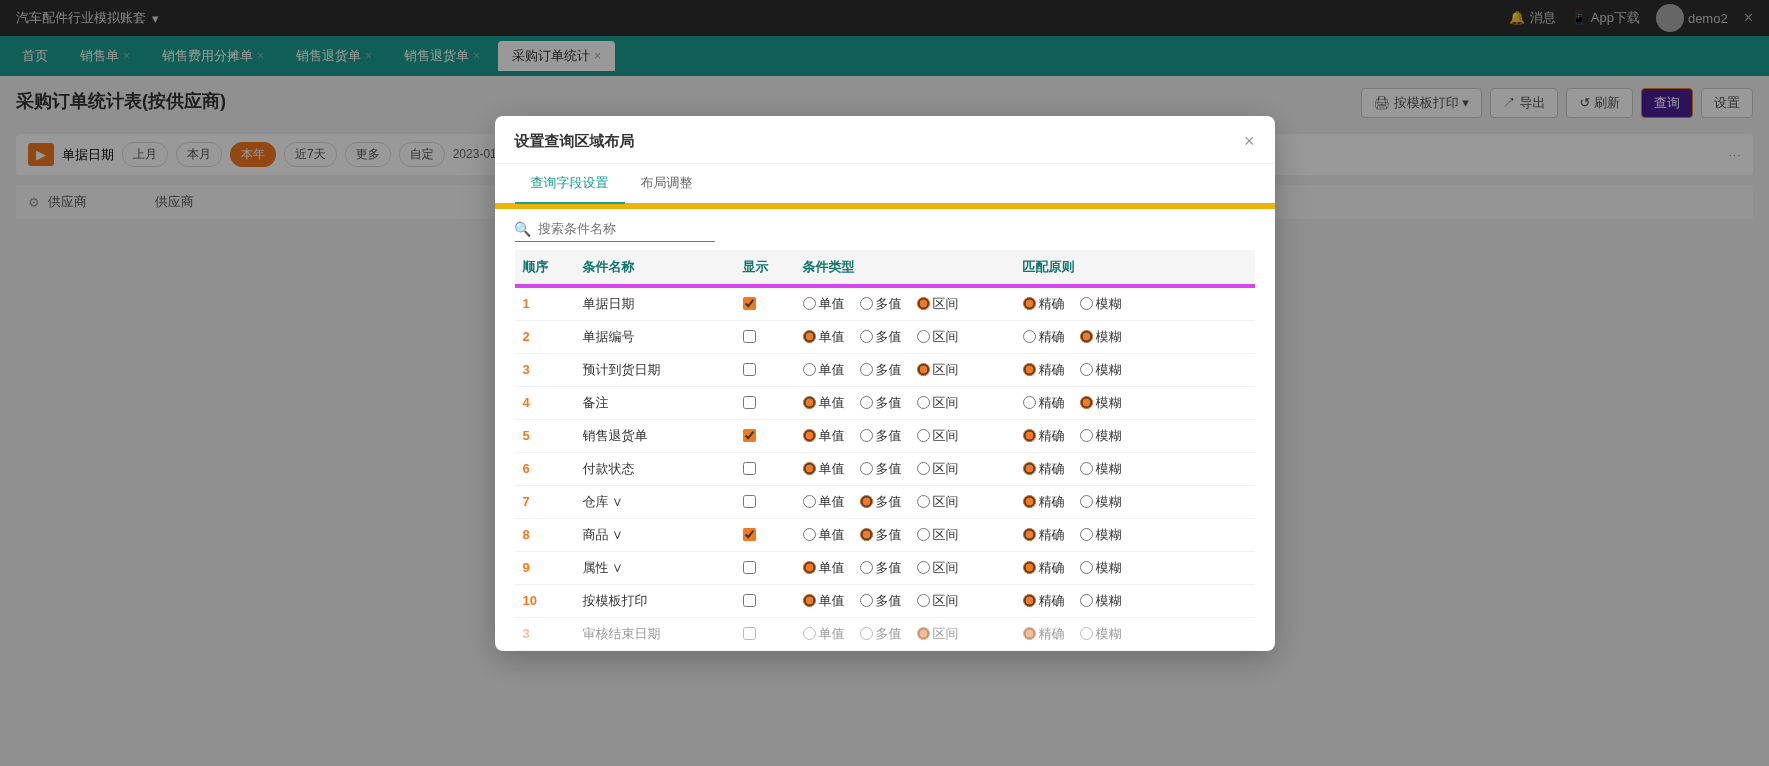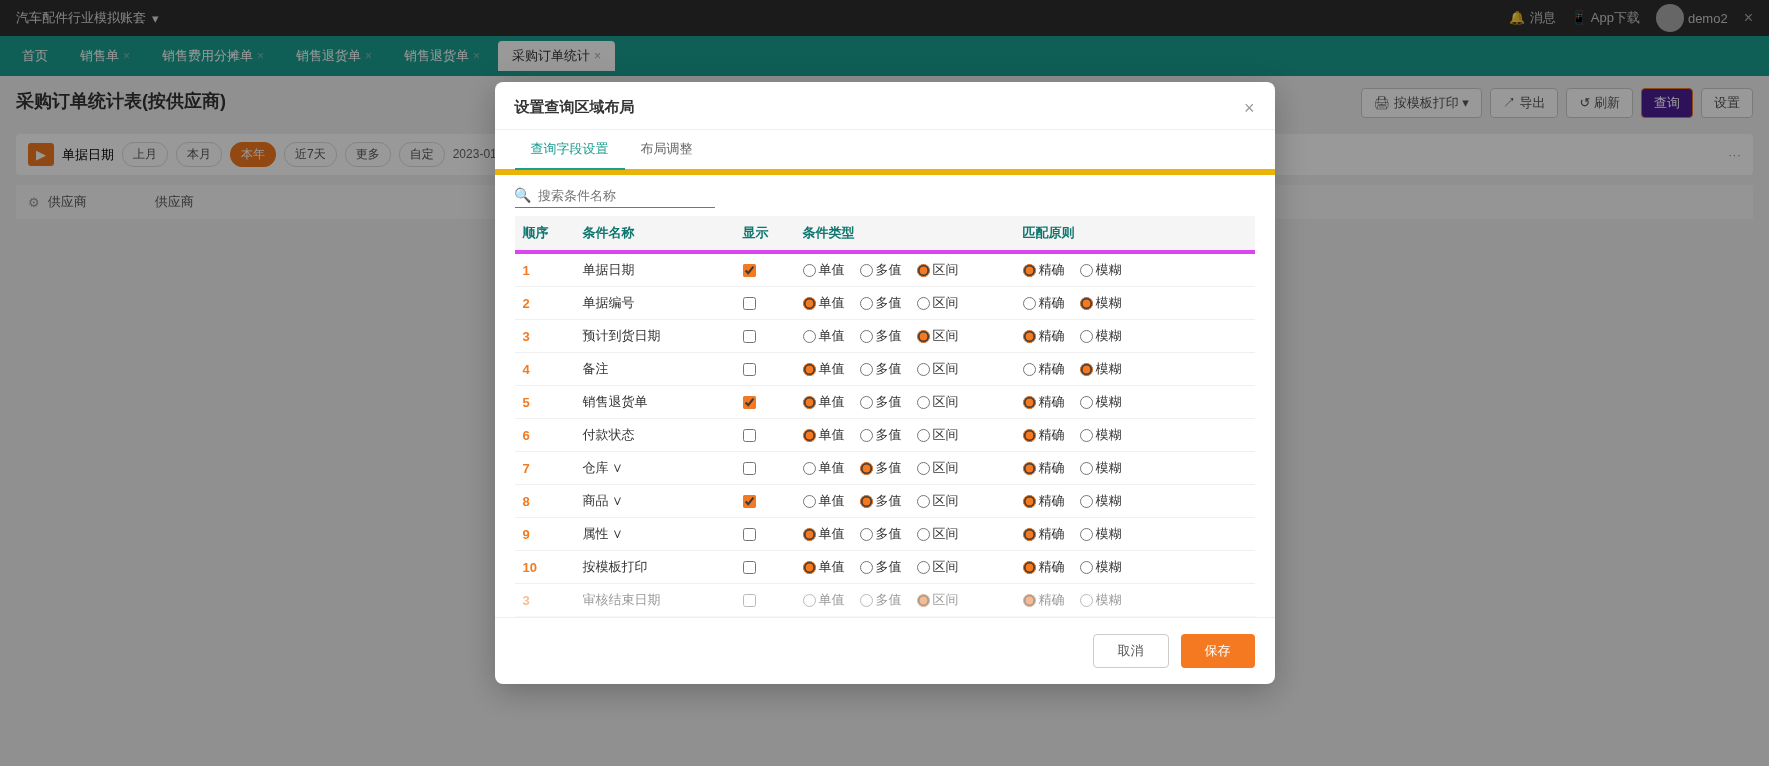--- a/index.html
+++ b/index.html
@@ -719,18 +719,14 @@
               <span>精确</span>
             </label>
           <label class="radio-item">
               <input type="radio" name="match11" style="">
               <span>模糊</span>
             </label>
         </div>
       </div>
     </div>
 
-    <div class="dialog-footer">
-      <button class="btn-cancel">取消</button>
-      <button class="btn-save">保存</button>
-    </div>
   </div>
 </div>
 
 </body></html>

